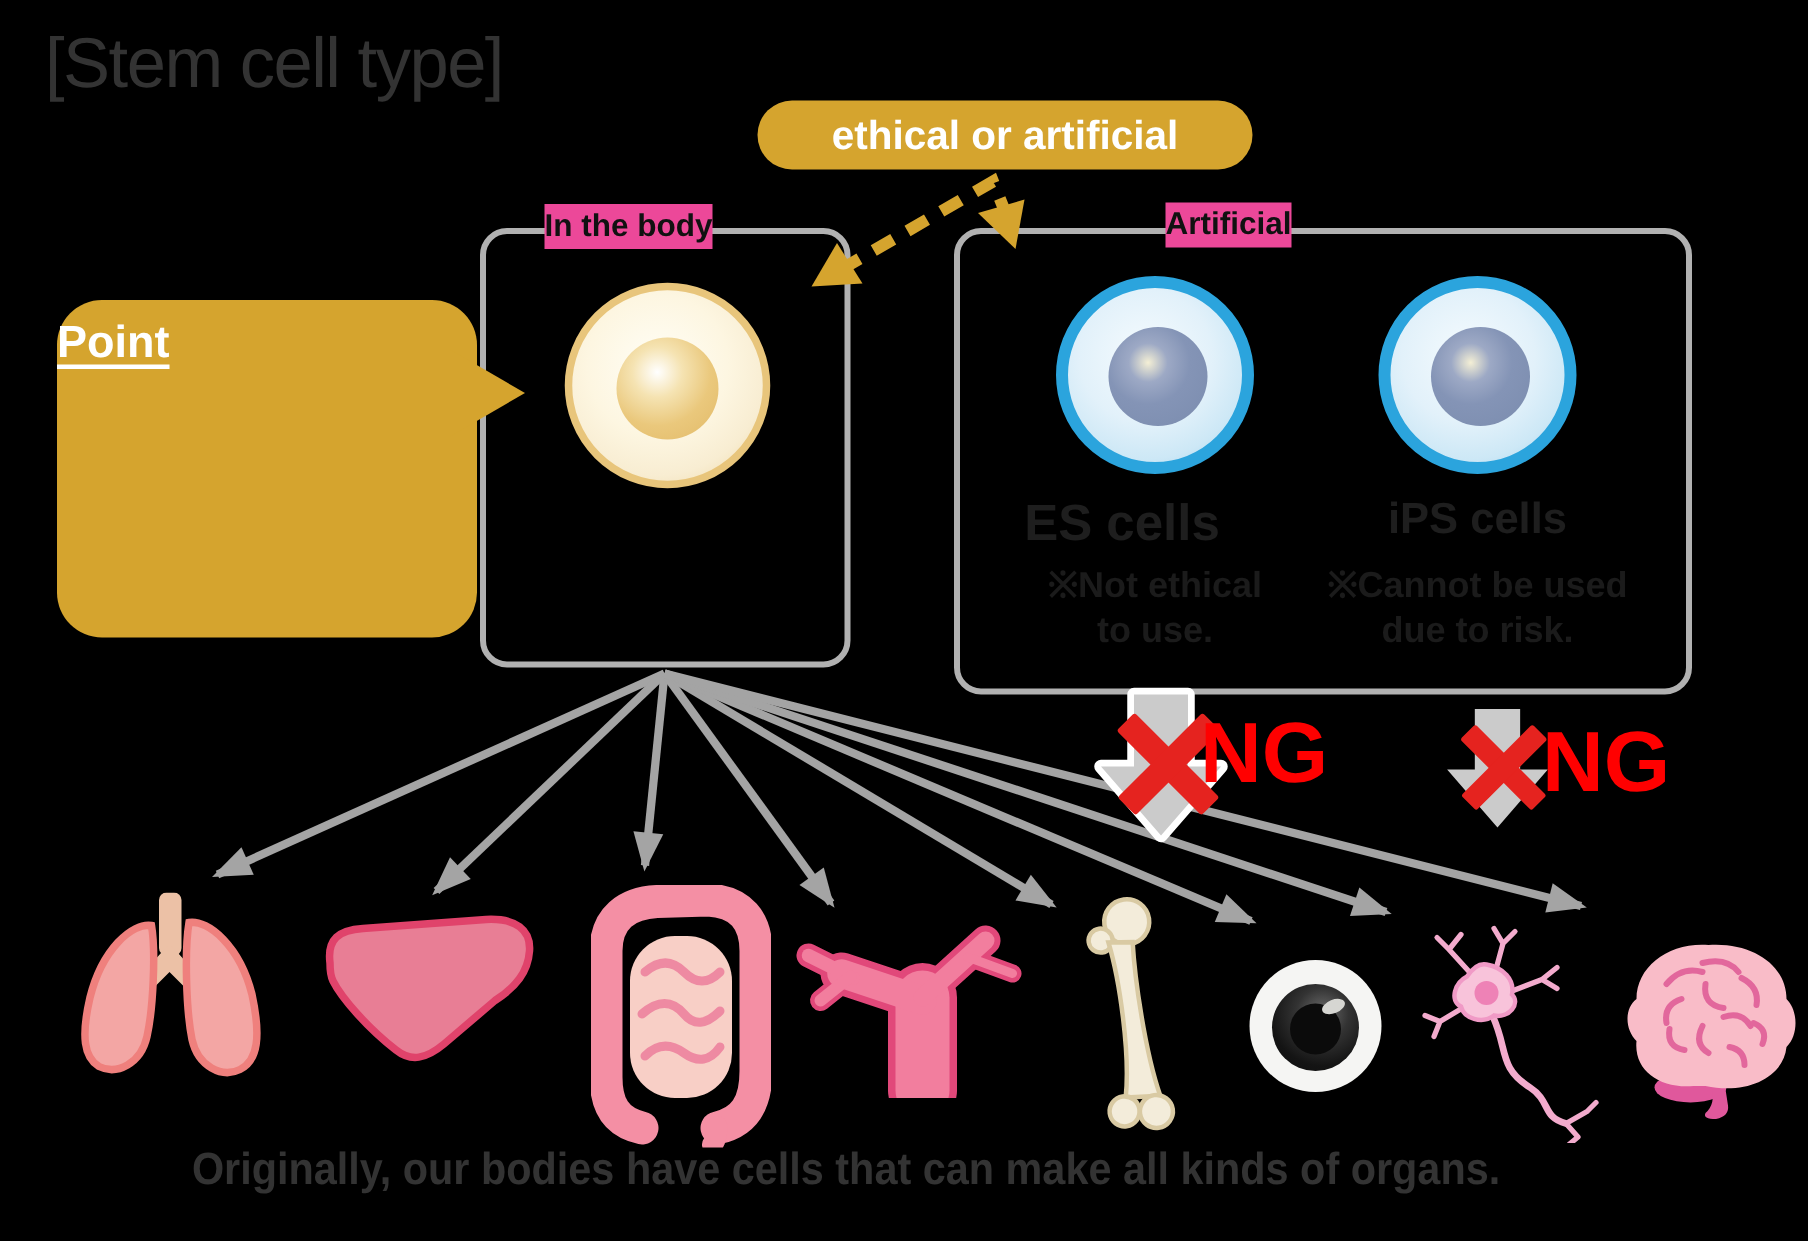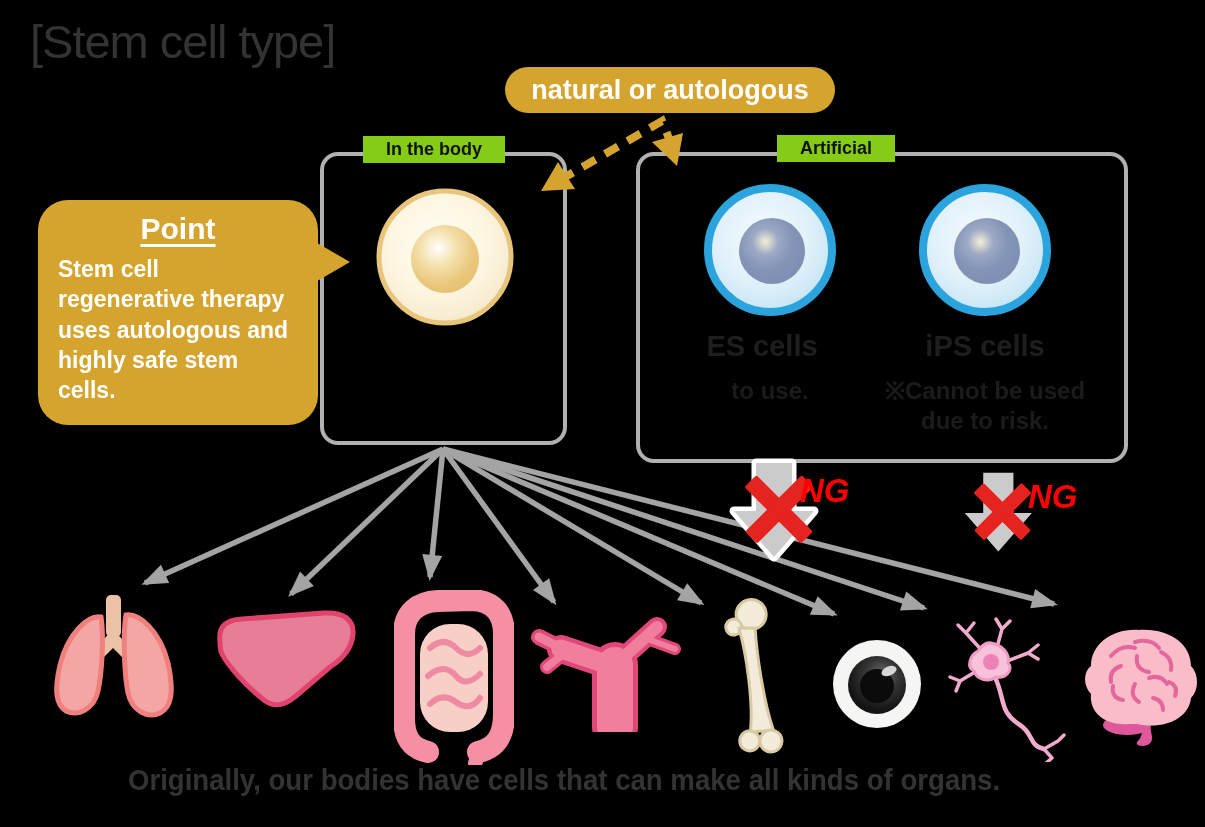--- a/index.html
+++ b/index.html
@@ -19,47 +19,47 @@
   .gold-svg{left:0;top:0;z-index:4;pointer-events:none;}
   .fan-line{stroke:var(--arrow-gray);stroke-width:5.5;fill:none;}
   .fan-head{fill:var(--arrow-gray);}
   .gold-dash{stroke:var(--accent-gold);stroke-width:8;fill:none;stroke-dasharray:15 11;}
   .gold-head{fill:var(--accent-gold);}
 
   .group-box{border:4px solid var(--box-border-gray);border-radius:18px;z-index:2;}
   .box-inbody{left:320px;top:152px;width:239px;height:285px;}
   .box-artificial{left:636px;top:152px;width:484px;height:303px;}
 
-  .white-label{background:#84cc16;color:#111;font-size:18px;font-weight:bold;
-               padding:3px 23px;z-index:5;white-space:nowrap;}
+  .white-label{background:#ec4899;color:#111;font-size:21px;font-weight:bold;
+               padding:3px 0;z-index:5;white-space:nowrap;}
   .label-inbody{left:363px;top:136px;}
   .label-artificial{left:777px;top:135px;text-align:center;}
 
   .bubble{left:38px;top:200px;width:280px;height:225px;background:var(--accent-gold);
           border-radius:30px;z-index:6;color:#fff;}
   .bubble-tail{left:300px;top:233px;width:0;height:0;border-top:29px solid transparent;
                border-bottom:29px solid transparent;border-left:50px solid var(--accent-gold);
                z-index:6;}
-  .bubble-title{display:block;text-align:center;margin-top:12px;font-size:30px;
+  .bubble-title{display:block;margin-top:12px;font-size:30px;
                 font-weight:bold;text-decoration:underline;text-underline-offset:5px;}
   .bubble-body{margin:8px 20px 0 20px;font-size:23px;font-weight:bold;line-height:1.32;}
 
   .cell-svg{z-index:3;}
   .cell-caption{z-index:3;font-weight:bold;text-align:center;color:#1e1e1e;}
   .mes-label{left:320px;top:352px;width:239px;font-size:27px;line-height:1.45;}
-  .es-label{left:662px;top:330px;width:200px;font-size:29px;}
+  .es-label{left:648px;top:330px;width:200px;font-size:34px;}
   .ips-label{left:885px;top:330px;width:200px;font-size:29px;text-align:center;}
   .cell-note{z-index:3;font-weight:bold;text-align:center;color:#1b1b1b;
              font-size:24px;line-height:1.25;}
   .es-note{left:660px;top:376px;width:220px;}
   .ips-note{left:870px;top:376px;width:230px;text-align:center;}
   .note-line{display:block;}
 
   .ng-svg{z-index:7;}
-  .ng-text{z-index:7;color:var(--ng-red);font-size:33px;font-weight:bold;line-height:1;font-style:italic;}
+  .ng-text{z-index:7;color:var(--ng-red);font-size:57px;font-weight:bold;line-height:1;}
   .ng-text-1{left:800px;top:474px;}
   .ng-text-2{left:1028px;top:480px;}
   .cross-bar{fill:var(--cross-red);}
   .block-arrow{fill:#cbcbcb;}
   .block-arrow-outlined{stroke:#fff;stroke-width:9;paint-order:stroke;stroke-linejoin:round;}
 
   .organ{z-index:2;}
   .caption{left:0;top:763px;width:1128px;text-align:center;z-index:3;}
   .caption span{display:inline-block;transform:scaleX(.92);font-size:30px;
                 font-weight:bold;color:#333;white-space:nowrap;}
@@ -116,30 +116,29 @@
     <line class="fan-line" x1="443" y1="449" x2="1054" y2="604" marker-end="url(#ah)"></line>
   </g>
 </svg>
 
 <svg class="abs gold-svg" width="1205" height="827" viewBox="0 0 1205 827">
   <path class="gold-dash" d="M 560,180 L 662,121 L 670,141"></path>
   <polygon class="gold-head" points="541,191 558,162 575,189"></polygon>
   <polygon class="gold-head" points="677,166 652,142 683,133"></polygon>
 </svg>
 
-<div class="abs badge">natural or autologous</div>
+<div class="abs badge">ethical or artificial</div>
 
 <div class="abs group-box box-inbody"></div>
 <div class="abs group-box box-artificial"></div>
 <div class="abs white-label label-inbody">In the body</div>
 <div class="abs white-label label-artificial">Artificial</div>
 
 <div class="abs bubble">
   <span class="bubble-title">Point</span>
-  <p class="bubble-body">Stem cell regenerative therapy uses autologous and highly safe stem cells.</p>
 </div>
 <div class="abs bubble-tail"></div>
 
 <svg class="abs cell-svg" style="left:374px;top:186px;" width="142" height="142" viewBox="0 0 142 142">
   <circle cx="71" cy="71" r="66" fill="url(#cellCream)" stroke="#e8c57b" stroke-width="5"></circle>
   <circle cx="71" cy="73" r="34" fill="url(#nucTan)"></circle>
 </svg>
 <div class="abs cell-caption mes-label">
 </div>
 
@@ -150,20 +149,21 @@
 
 <svg class="abs cell-svg" style="left:917px;top:182px;" width="136" height="136" viewBox="0 0 136 136">
   <circle cx="68" cy="68" r="62" fill="url(#cellBlue)" stroke="#2ba4dd" stroke-width="8"></circle>
   <circle cx="70" cy="69" r="33" fill="url(#nucSlate)"></circle>
 </svg>
 
 <div class="abs cell-caption es-label">ES cells</div>
 <div class="abs cell-caption ips-label">iPS cells</div>
 
 <div class="abs cell-note es-note">
+  <span class="note-line">※Not ethical</span>
   <span class="note-line">to use.</span>
 </div>
 <div class="abs cell-note ips-note">
   <span class="note-line">※Cannot be used</span>
   <span class="note-line">due to risk.</span>
 </div>
 
 <svg class="abs ng-svg" style="left:726px;top:455px;" width="100" height="112" viewBox="0 0 100 112">
   <polygon class="block-arrow block-arrow-outlined" points="30,8 66,8 66,56 88,56 48,102 8,56 30,56"></polygon>
   <g>

